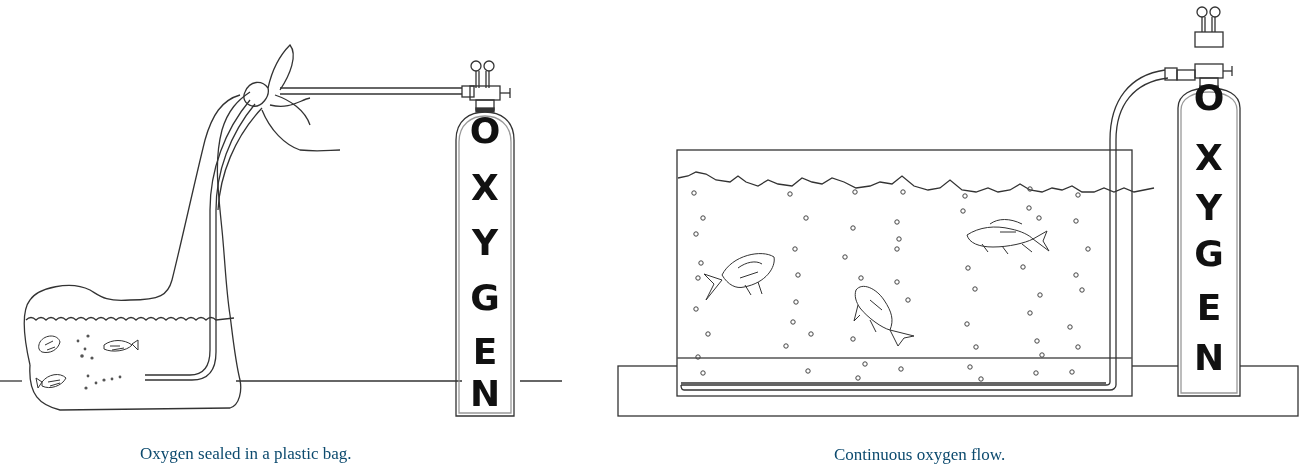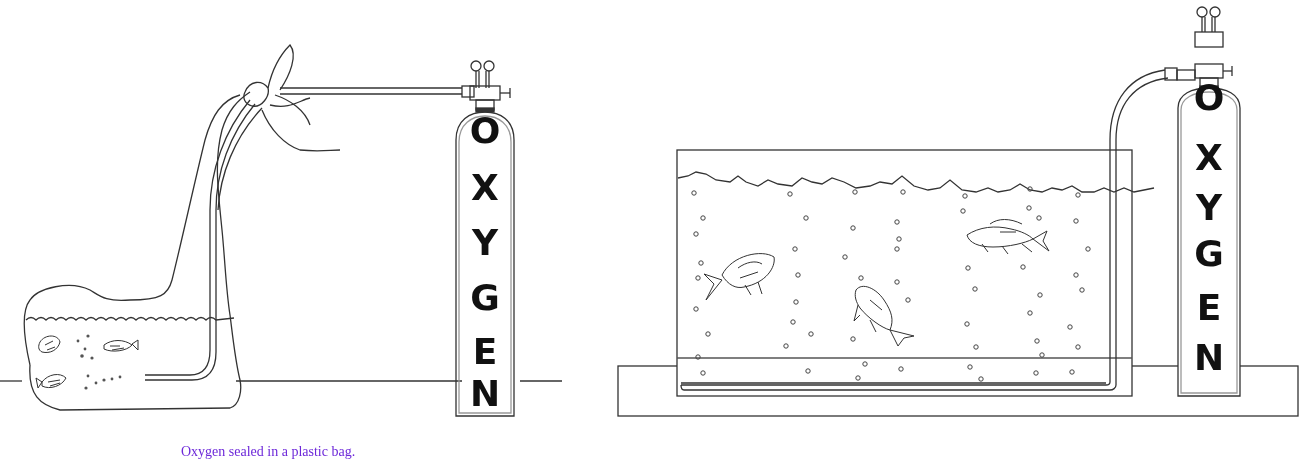--- a/index.html
+++ b/index.html
@@ -2,24 +2,23 @@
 <html><head>
 <meta charset="utf-8">
 <style>
   html, body { margin: 0; padding: 0; background: #ffffff; }
   body { width: 1300px; height: 472px; position: relative; overflow: hidden; }
   .diagram { position: absolute; left: 0; top: 0; width: 1300px; height: 472px; }
   svg { position: absolute; left: 0; top: 0; }
   .caption {
     position: absolute;
     font-family: "Liberation Serif", "DejaVu Serif", serif;
-    font-size: 14px;
-    color: #6d28d9;
+    font-size: 17px;
+    color: #0c4a6e;
     white-space: nowrap;
-    margin-left: 41px;
   }
   .cap-left { left: 140px; top: 444px; }
   .cap-right { left: 834px; top: 445px; }
   .cyl-text {
     font-family: "DejaVu Sans", "Liberation Sans", sans-serif;
     font-weight: bold;
     font-size: 36px;
     fill: #111111;
   }
 </style>
@@ -219,14 +218,15 @@
     <text class="cyl-text" x="1209" y="110">O</text>
     <text class="cyl-text" x="1209" y="170">X</text>
     <text class="cyl-text" x="1209" y="220">Y</text>
     <text class="cyl-text" x="1209" y="266">G</text>
     <text class="cyl-text" x="1209" y="320">E</text>
     <text class="cyl-text" x="1209" y="370">N</text>
   </g>
 </svg>
 
 <div class="caption cap-left">Oxygen sealed in a plastic bag.</div>
+<div class="caption cap-right">Continuous oxygen flow.</div>
 
 </div>
 
 </body></html>

